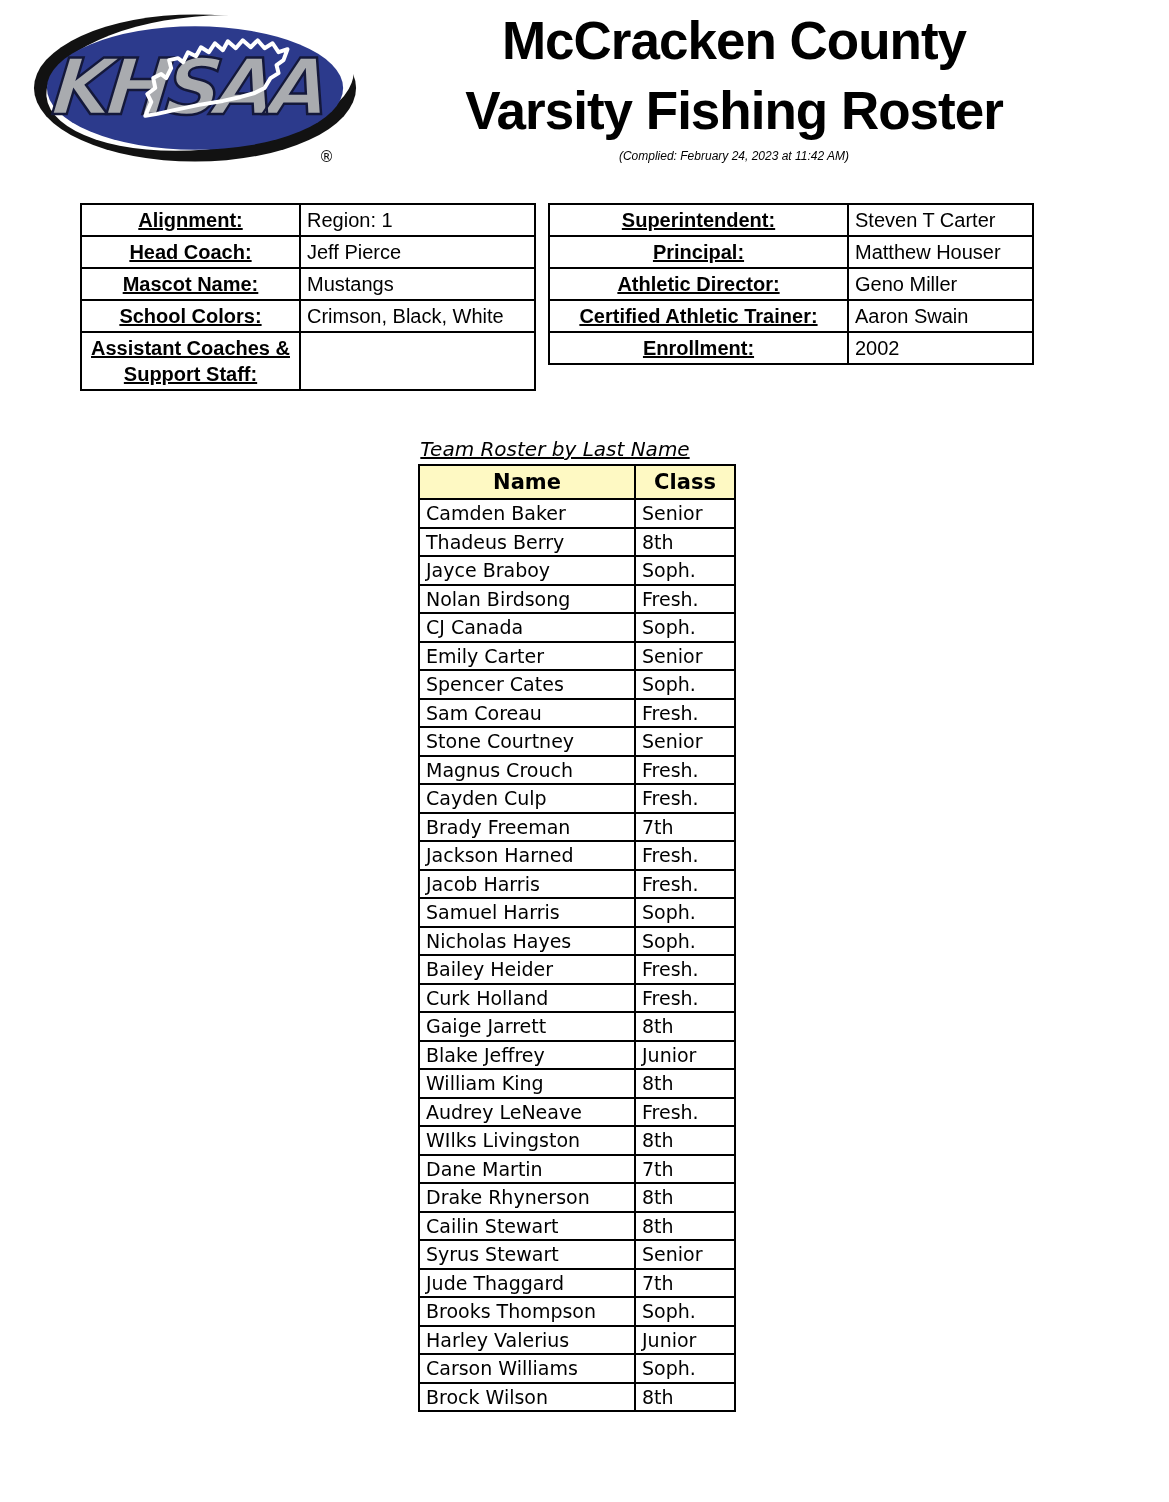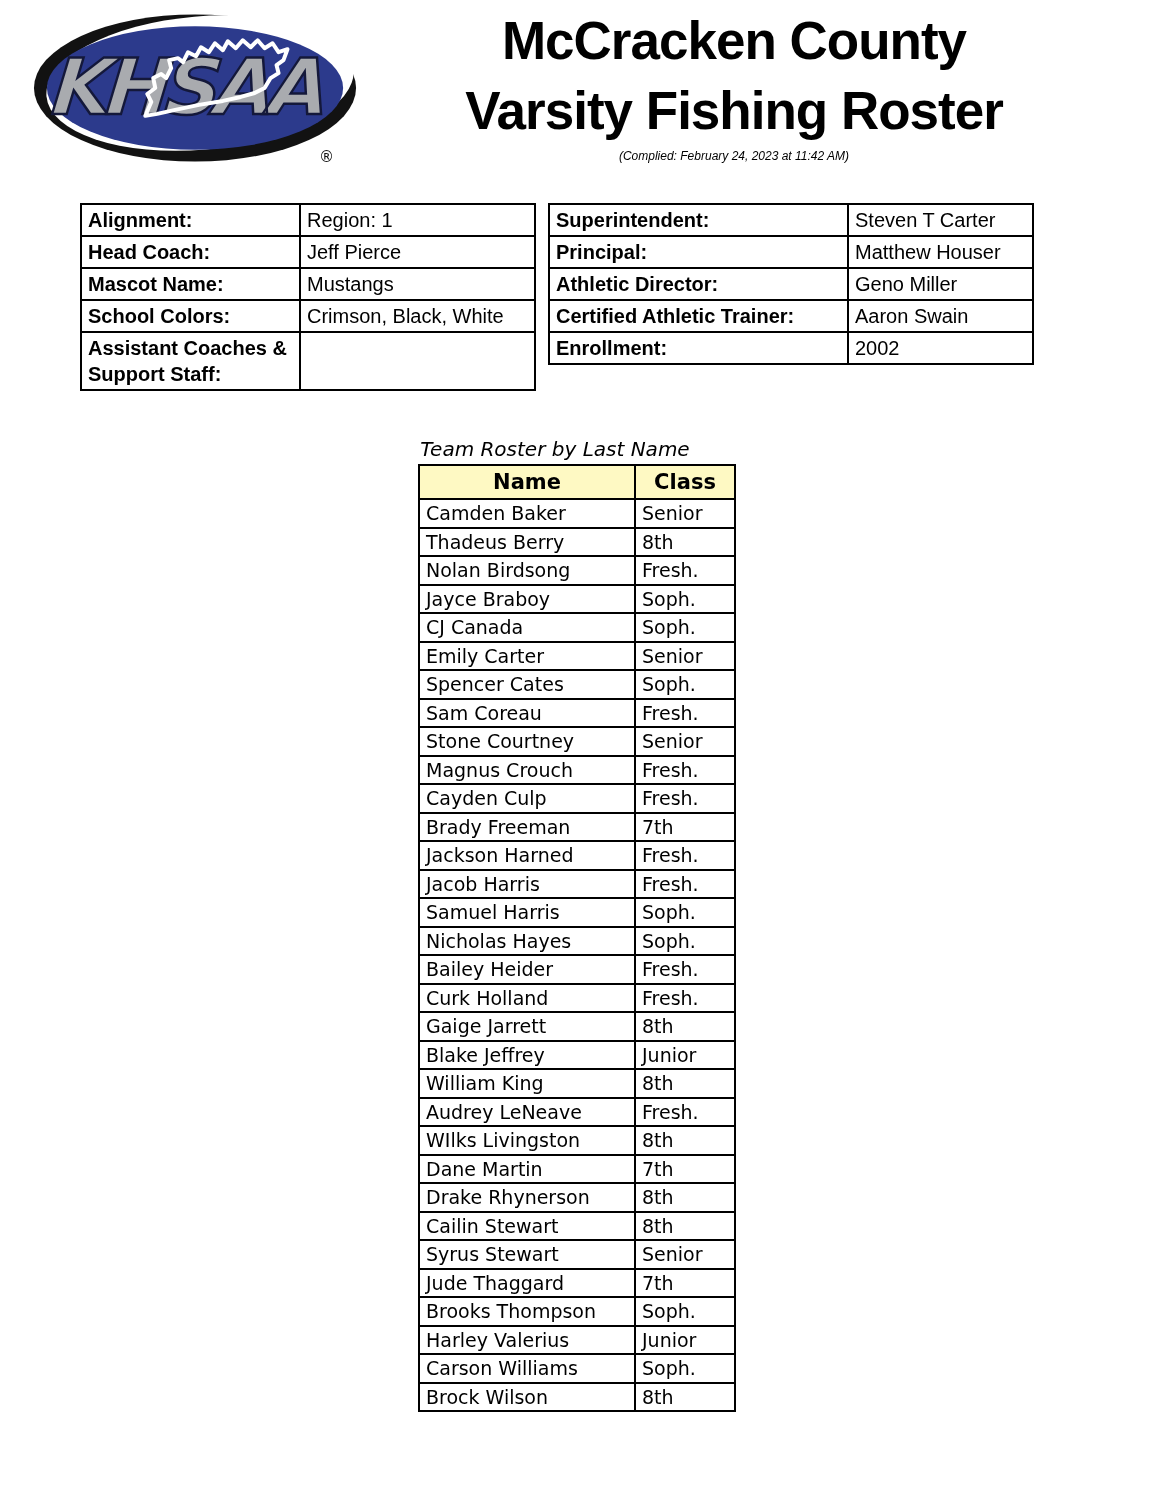--- a/index.html
+++ b/index.html
@@ -65,21 +65,21 @@
   }
   .kv td {
     border: 2px solid #000000;
     font-family: "Liberation Sans", sans-serif;
     font-size: 20px;
     line-height: 26px;
     padding: 2px 6px;
     vertical-align: middle;
     overflow: hidden;
   }
-  .kv td.lbl { font-weight: bold; text-align: left; }
+  .kv td.lbl { font-weight: bold; text-align: center; text-decoration: underline; }
   .kv td.val { text-align: left; }
 
   .kv-left  { left: 80px;  top: 203px; }
   .kv-left  td.lbl { width: 205px; }
   .kv-left  td.val { width: 221px; }
 
   .kv-right { left: 548px; top: 203px; }
   .kv-right td.lbl { width: 285px; }
   .kv-right td.val { width: 171px; margin-left: 48px; }
 
@@ -90,20 +90,21 @@
     top: 437px;
     width: 274px;
   }
   .roster-title {
     font-family: "DejaVu Sans", sans-serif;
     font-style: italic;
     font-size: 20px;
     text-align: center;
     margin-bottom: 3px;
     white-space: nowrap;
+    text-decoration: underline;
   }
   table.roster-table {
     border-collapse: collapse;
     table-layout: fixed;
     width: 272px;
   }
   .roster-table th {
     border: 2px solid #000000;
     background: #fef9c3;
     font-size: 21px;
@@ -206,26 +207,26 @@
       <tbody>
           <tr>
             <td class="col-name">Camden Baker</td>
             <td class="col-class">Senior</td>
           </tr>
           <tr>
             <td class="col-name">Thadeus Berry</td>
             <td class="col-class">8th</td>
           </tr>
           <tr>
+            <td class="col-name">Jayce Braboy</td>
+            <td class="col-class">Soph.</td>
+          </tr>
+          <tr>
             <td class="col-name">Nolan Birdsong</td>
             <td class="col-class">Fresh.</td>
-          </tr>
-          <tr>
-            <td class="col-name">Jayce Braboy</td>
-            <td class="col-class">Soph.</td>
           </tr>
           <tr>
             <td class="col-name">CJ Canada</td>
             <td class="col-class">Soph.</td>
           </tr>
           <tr>
             <td class="col-name">Emily Carter</td>
             <td class="col-class">Senior</td>
           </tr>
           <tr>

